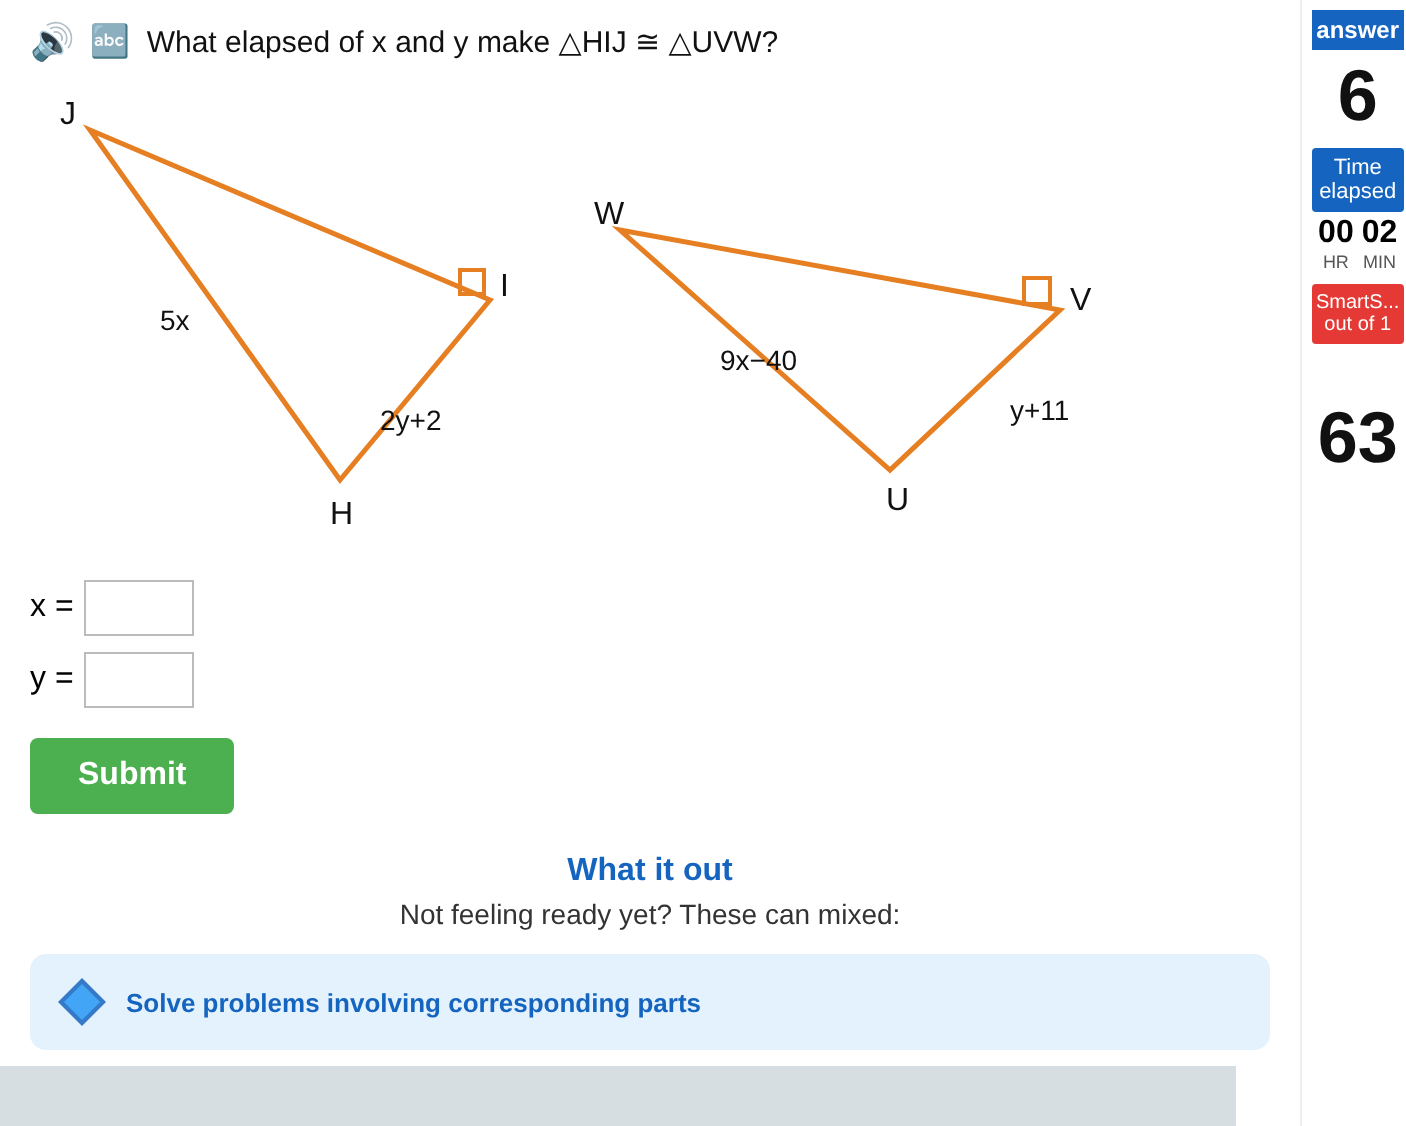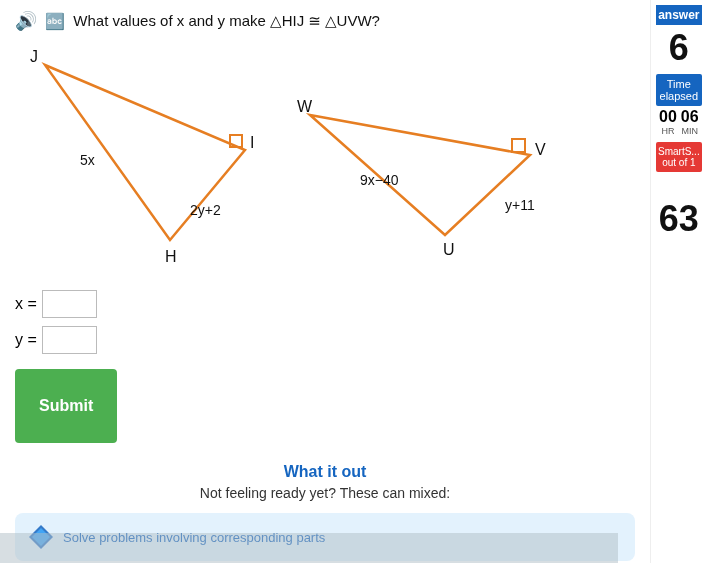--- a/index.html
+++ b/index.html
@@ -90,21 +90,21 @@
       border: 1px solid #bbb;
       padding: 2px 4px;
       font-size: 14px;
     }
 
     
     .submit-btn {
       background: #4caf50;
       color: white;
       border: none;
-      padding: 28px 24px;
+      padding: 10px 24px;
       font-size: 16px;
       font-weight: bold;
       border-radius: 4px;
       cursor: pointer;
       margin-bottom: 20px;
     }
 
     
     .work-it-out {
       text-align: center;
@@ -119,20 +119,21 @@
     .work-it-out-sub {
       font-size: 14px;
       color: #333;
     }
 
     
     .help-cards {
       display: flex;
       gap: 26px;
       margin-top: 8px;
+      font-weight: bold;
     }
     .help-card {
       flex: 1;
       background: #e3f2fd;
       border-radius: 8px;
       padding: 10px 12px;
       display: flex;
       align-items: center;
       gap: 8px;
       cursor: pointer;
@@ -223,21 +224,21 @@
 </head>
 <body>
 
 <div class="main-container">
   <div class="content-area">
 
     
     <div class="question-header">
       <span class="speaker-icon">🔊</span>
       <span class="translate-icon">🔤</span>
-      <span class="question-text">What values of x and y make △HIJ ≅ △UVW?</span>
+      <span class="question-text">What elapsed of x and y make △HIJ ≅ △UVW?</span>
     </div>
 
     
     <div class="diagram-area">
       <svg viewBox="0 0 620 240" xmlns="http://www.w3.org/2000/svg">
 
         <polygon points="30,25 230,110 155,200" fill="none" stroke="#e67e22" stroke-width="2.5"></polygon>
 
         <rect x="215" y="95" width="12" height="12" fill="none" stroke="#e67e22" stroke-width="2"></rect>
 
@@ -301,20 +302,20 @@
   <div class="right-panel">
     <div class="answer-label">answer</div>
     <div class="score-number">6</div>
     <div class="timer-box">Time elapsed</div>
     <div class="timer-values">
       <div class="timer-col">
         <div class="val">00</div>
         <div class="lbl">HR</div>
       </div>
       <div class="timer-col">
-        <div class="val">06</div>
+        <div class="val">02</div>
         <div class="lbl">MIN</div>
       </div>
     </div>
     <div class="smartscore-box">SmartS... out of 1</div>
     <div class="big-score">63</div>
   </div>
 </div>
 
 </body></html>

